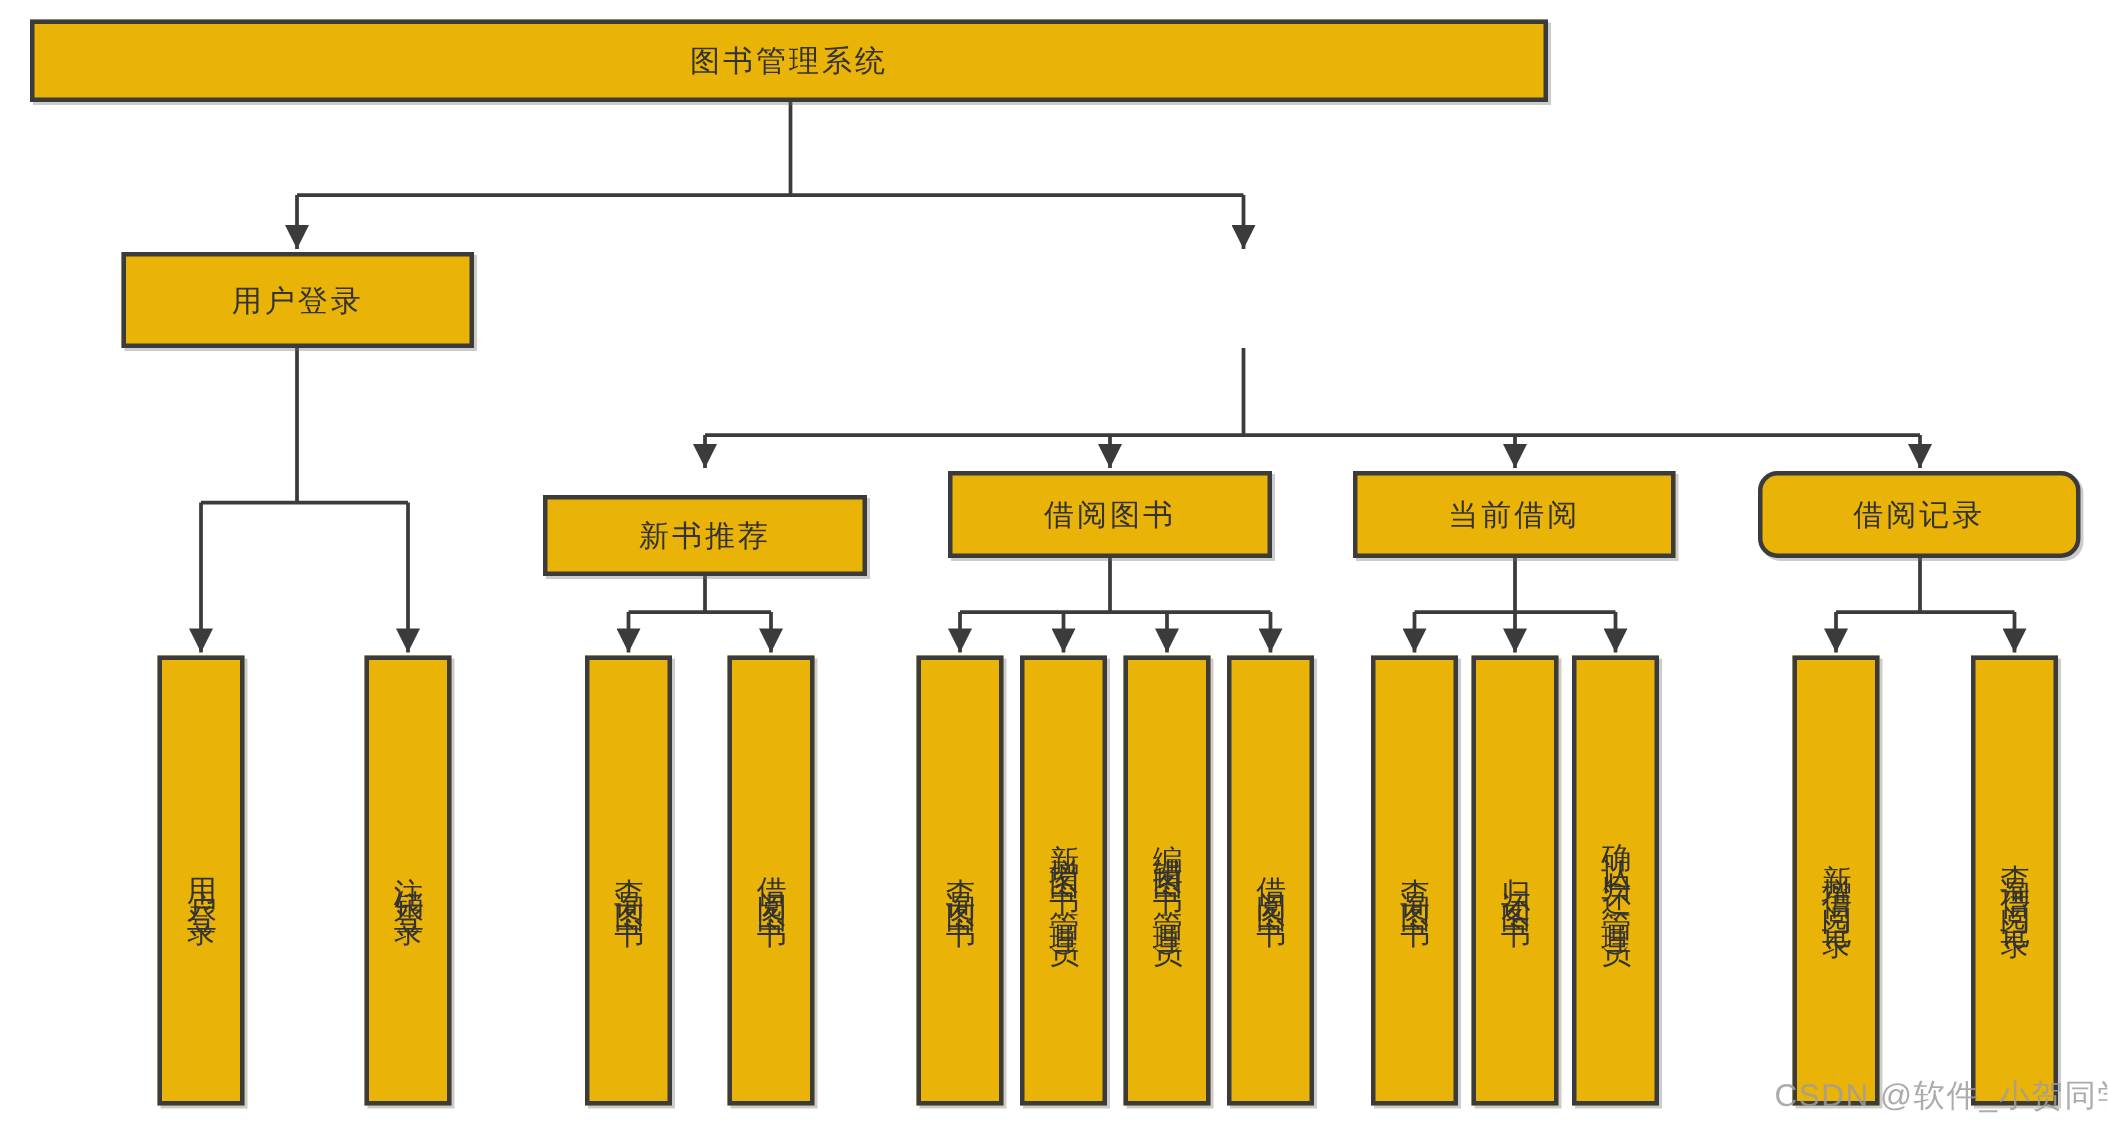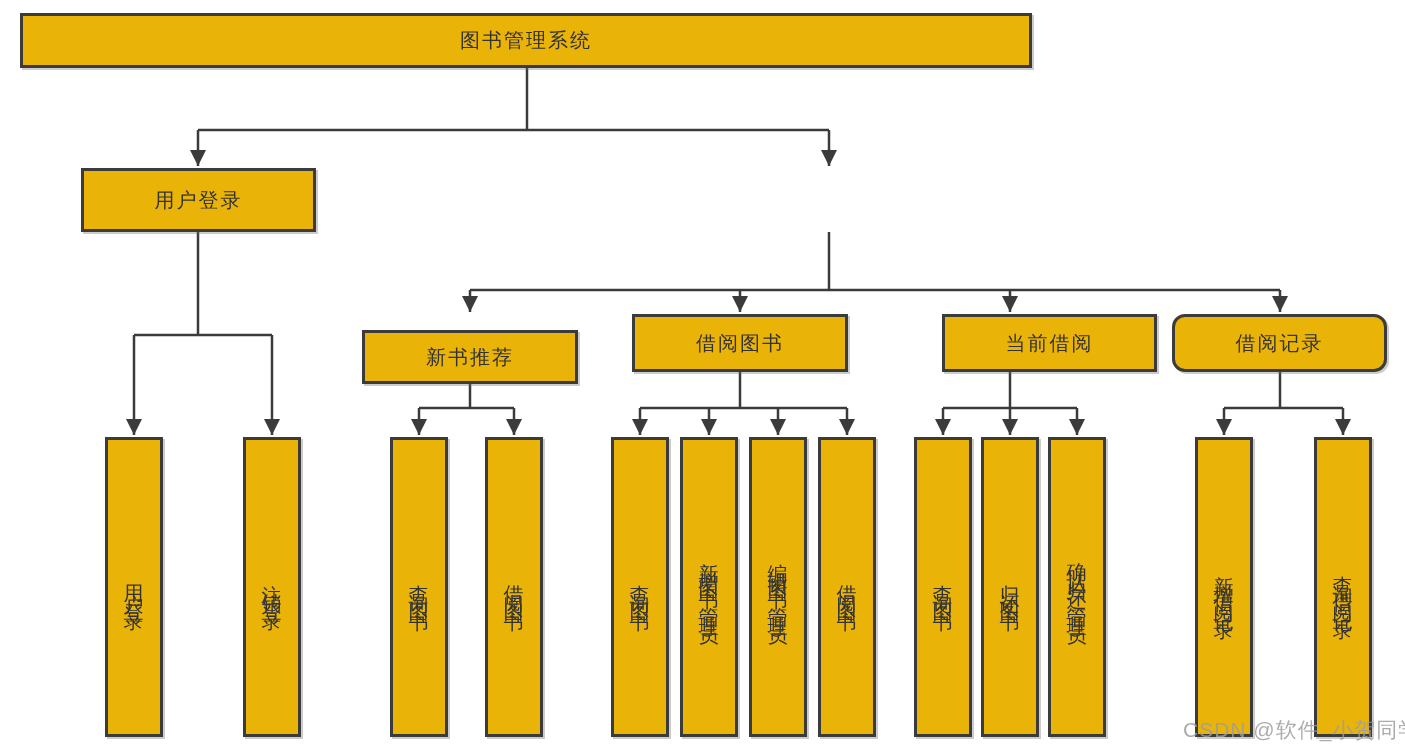--- a/index.html
+++ b/index.html
@@ -115,21 +115,21 @@
       <path d="M1343,408 V435" marker-end="url(#arrow)"></path>
     </g>
   </svg>
 
   <div class="node h-label" style="left:20px; top:13px; width:1012px; height:55px;">图书管理系统</div>
 
   <div class="node h-label" style="left:81px; top:168px; width:235px; height:64px;">用户登录</div>
 
   <div class="node h-label" style="left:362px; top:330px; width:216px; height:54px;">新书推荐</div>
   <div class="node h-label" style="left:632px; top:314px; width:216px; height:58px;">借阅图书</div>
-  <div class="node h-label" style="left:902px; top:314px; width:215px; height:58px;margin-left:40px;">当前借阅</div>
+  <div class="node h-label" style="left:902px; top:314px; width:215px; height:58px;">当前借阅</div>
   <div class="node h-label" style="left:1172px; top:314px; width:215px; height:58px;border-radius:13px;">借阅记录</div>
 
   <div class="node leaf" style="left:105px;">
     <span class="v-label">用户登录</span>
   </div>
   <div class="node leaf" style="left:243px;">
     <span class="v-label">注销登录</span>
   </div>
   <div class="node leaf" style="left:390px;">
     <span class="v-label">查询图书</span>

